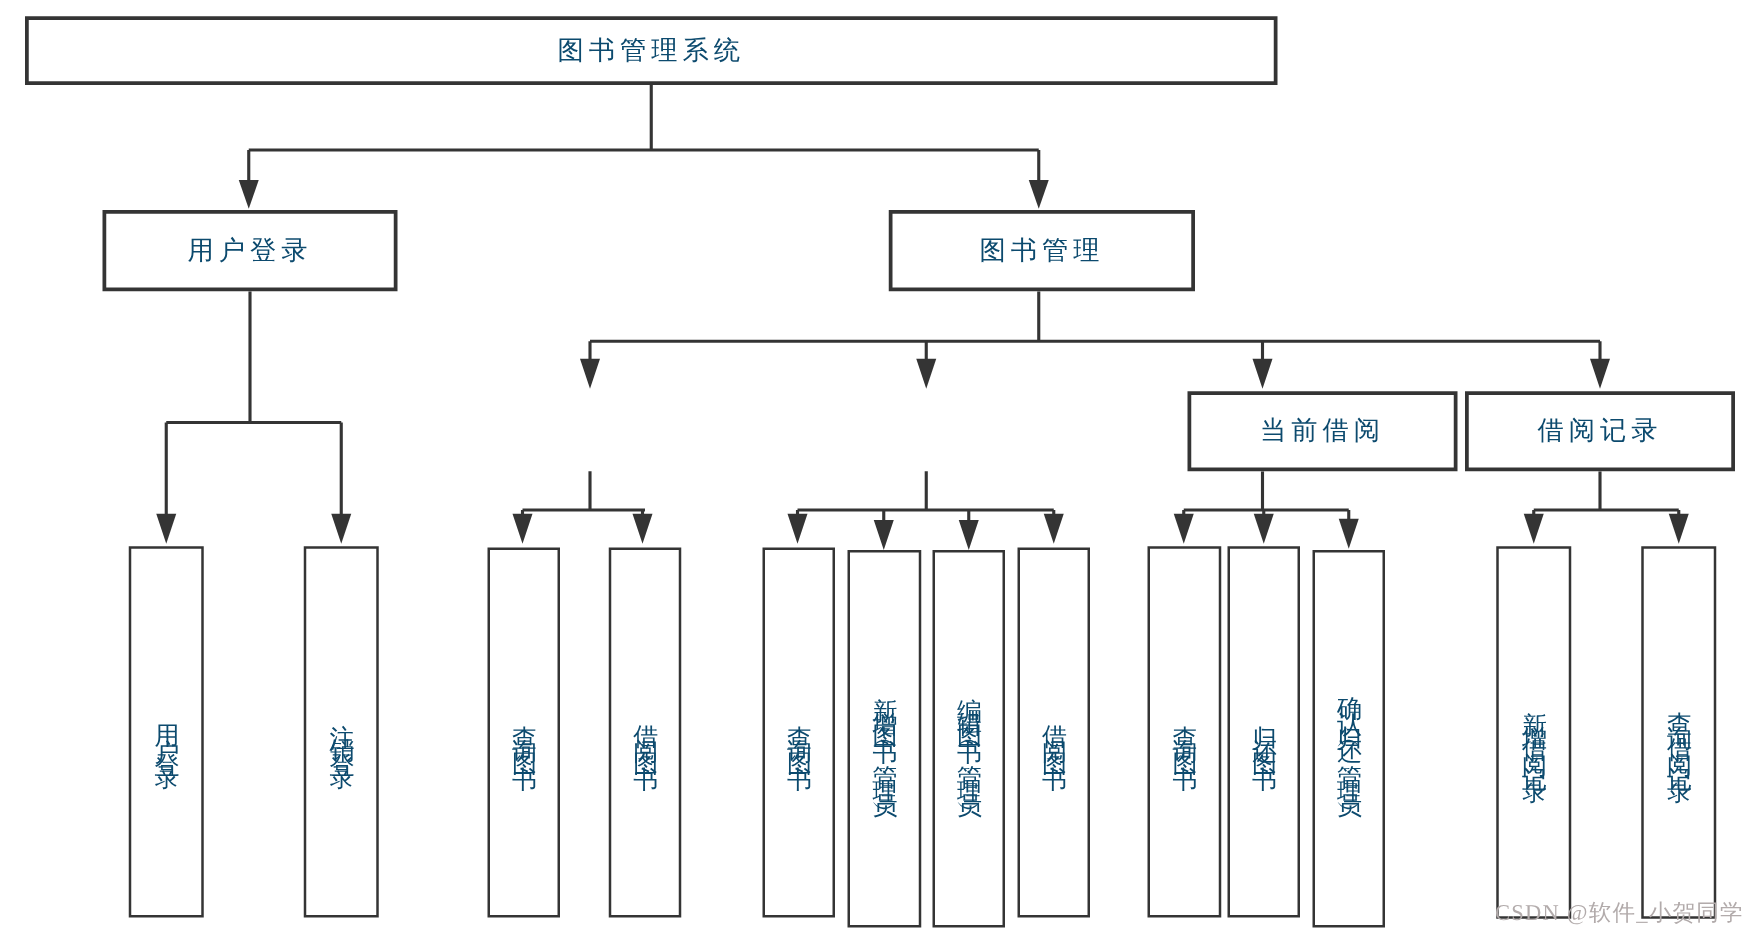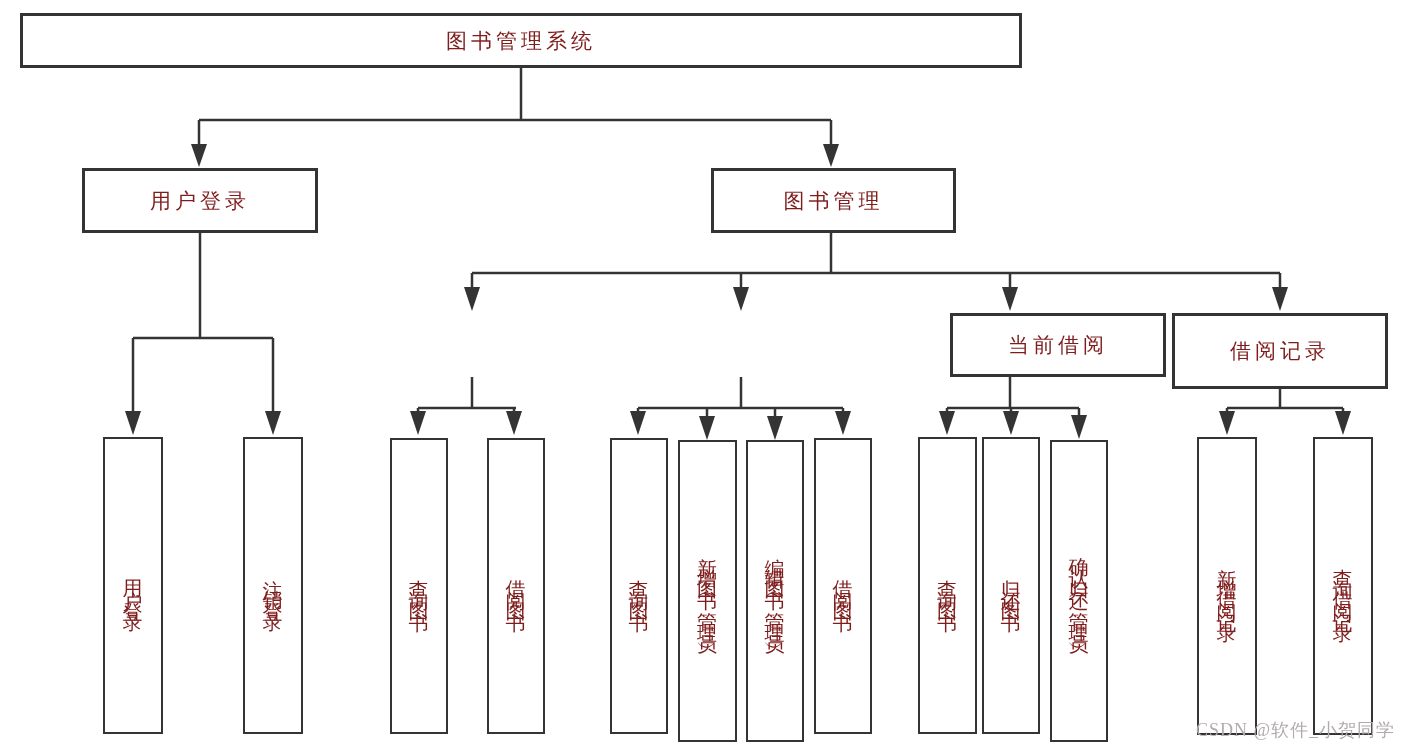--- a/index.html
+++ b/index.html
@@ -25,21 +25,21 @@
     pointer-events: none;
   }
   .node {
     position: absolute;
     box-sizing: border-box;
     background: #ffffff;
     border: 3px solid #343434;
     display: flex;
     align-items: center;
     justify-content: center;
-    color: #7f1d1d;
+    color: #0c4a6e;
     font-size: 21px;
     letter-spacing: 4px;
     white-space: nowrap;
     line-height: 1.2;
   }
   .leaf {
     border-width: 2.5px;
     writing-mode: vertical-rl;
     text-orientation: mixed;
     font-size: 20px;
@@ -47,21 +47,21 @@
     line-height: 1;
     white-space: normal;
   }
   
   .root-box        { left: 20px;   top: 13px;  width: 1002px; height: 55px; }
   .box-user-login  { left: 82px;   top: 168px; width: 236px;  height: 65px; }
   .box-book-mgmt   { left: 711px;  top: 168px; width: 245px;  height: 65px; }
   .box-new-book    { left: 364px;  top: 313px; width: 216px;  height: 64px; }
   .box-book-borrow { left: 633px;  top: 313px; width: 216px;  height: 64px; }
   .box-cur-borrow  { left: 950px;  top: 313px; width: 216px;  height: 64px; }
-  .box-records     { left: 1172px; top: 313px; width: 216px;  height: 76px; }
+  .box-records     { left: 1172px; top: 313px; width: 216px;  height: 64px; }
   
   .g1l1 { left: 103px;  top: 437px; width: 60px; height: 297px; }
   .g1l2 { left: 243px;  top: 437px; width: 60px; height: 297px; }
   .g2l1 { left: 390px;  top: 438px; width: 58px; height: 296px; }
   .g2l2 { left: 487px;  top: 438px; width: 58px; height: 296px; }
   .g3l1 { left: 610px;  top: 438px; width: 58px; height: 296px; }
   .g3l2 { left: 678px;  top: 440px; width: 59px; height: 302px; }
   .g3l3 { left: 746px;  top: 440px; width: 58px; height: 302px; }
   .g3l4 { left: 814px;  top: 438px; width: 58px; height: 296px; }
   .g4l1 { left: 918px;  top: 437px; width: 59px; height: 297px; }

